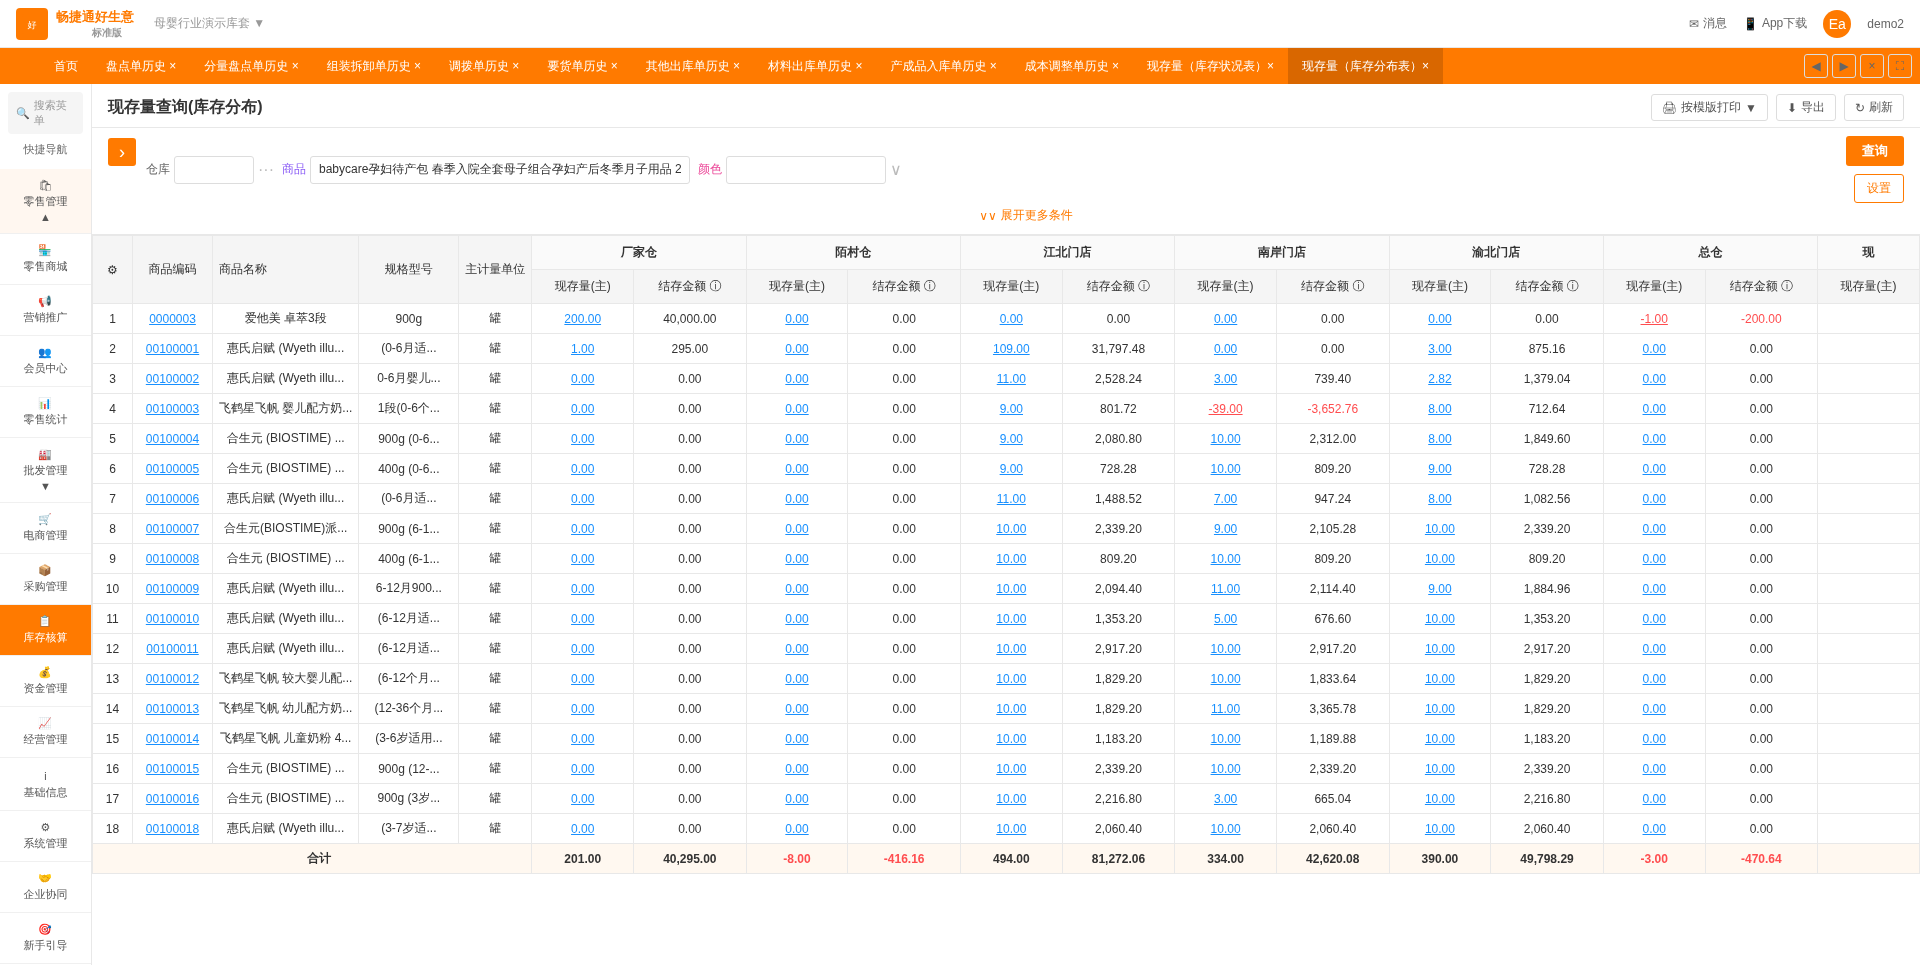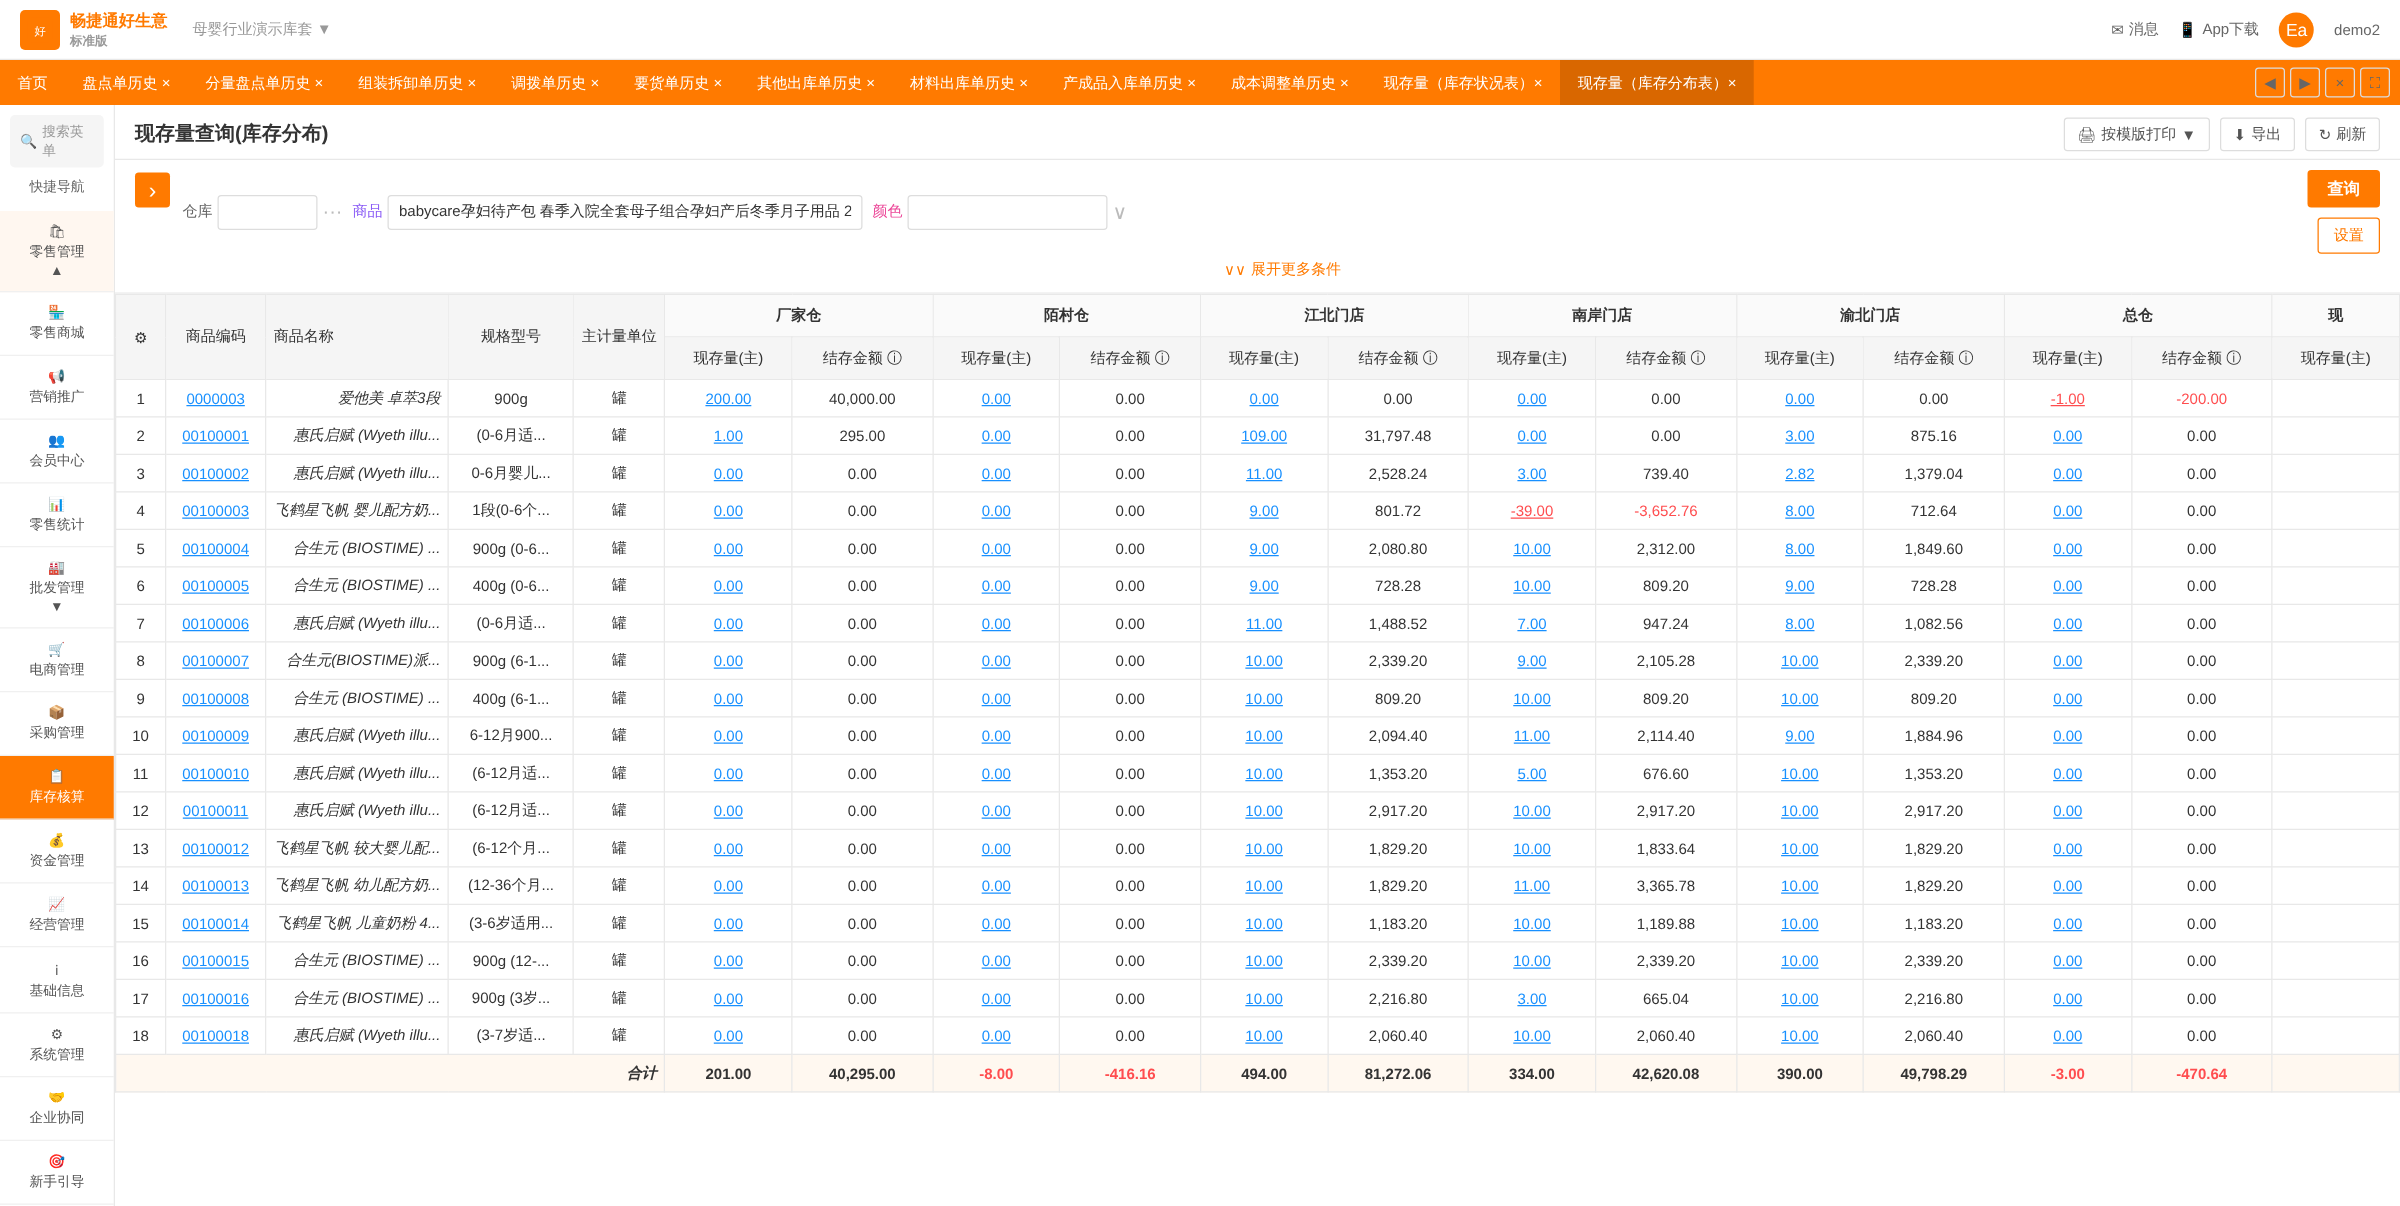--- a/index.html
+++ b/index.html
@@ -35,52 +35,52 @@
 
     
     .table-container { flex: 1; overflow: auto; background: #fff; }
     table { width: 100%; border-collapse: collapse; font-size: 12px; }
     thead tr { background: #f5f5f5; }
     thead th { padding: 8px 6px; text-align: center; border: 1px solid #e8e8e8; font-weight: normal; color: #333; white-space: nowrap; position: sticky; top: 0; background: #f5f5f5; z-index: 10; }
     thead th.group-header { background: #fafafa; font-weight: bold; }
     tbody tr { border-bottom: 1px solid #f0f0f0; }
     tbody tr.summary-row { background: #fff8f0; font-weight: bold; }
     tbody td { padding: 6px 6px; text-align: center; border: 1px solid #e8e8e8; white-space: nowrap; }
-    tbody td.text-left { text-align: right; font-style: italic; }
+    tbody td.text-left { text-align: center; }
     .cell-link { color: #1890ff; cursor: pointer; text-decoration: underline; }
     .cell-negative { color: #ff4d4f; }
     .col-num { width: 40px; }
     .col-code { width: 80px; }
     .col-name { width: 140px; text-align: left; }
     .col-spec { width: 100px; }
     .col-unit { width: 60px; }
 
     
     ::-webkit-scrollbar { width: 6px; height: 6px; }
     ::-webkit-scrollbar-track { background: #f1f1f1; }
     ::-webkit-scrollbar-thumb { background: #ccc; border-radius: 3px; }
 
-    .nav-top { background: #ff7a00; color: #fff; height: 36px; display: flex; align-items: center; }
+    .nav-top { background: #ff7a00; color: #fff; height: 36px; display: flex; align-items: center; padding-left: 40px; }
     .nav-top a { color: #fff; font-size: 12px; padding: 0 14px; height: 36px; display: flex; align-items: center; cursor: pointer; text-decoration: none; }
     .nav-top a.active-nav { background: rgba(0,0,0,0.15); }
   </style>
 </head>
 <body>
 
 <div class="top-bar">
   <div class="top-bar-left">
     <div class="logo-icon">
       <svg width="20" height="20" viewBox="0 0 20 20">
           <rect width="20" height="20" fill="#ff7a00" rx="3"></rect>
           <text x="10" y="14" text-anchor="middle" fill="white" font-size="9">好</text>
         </svg>
     </div>
     <div style="font-size:13px;color:#ff7a00;font-weight:bold;">
       <div>畅捷通好生意</div>
-      <div style="font-size:10px;color:#999;">标准版</div>
+      <div style="font-size:10px;color:#999;margin-left:36px;">标准版</div>
     </div>
     <div style="margin-left:12px;color:#999;font-size:12px;">母婴行业演示库套 ▼</div>
   </div>
   <div class="top-bar-right">
     <span>
       <span>✉</span>
       <span>消息</span>
     </span>
     <span>
       <span>📱</span>

